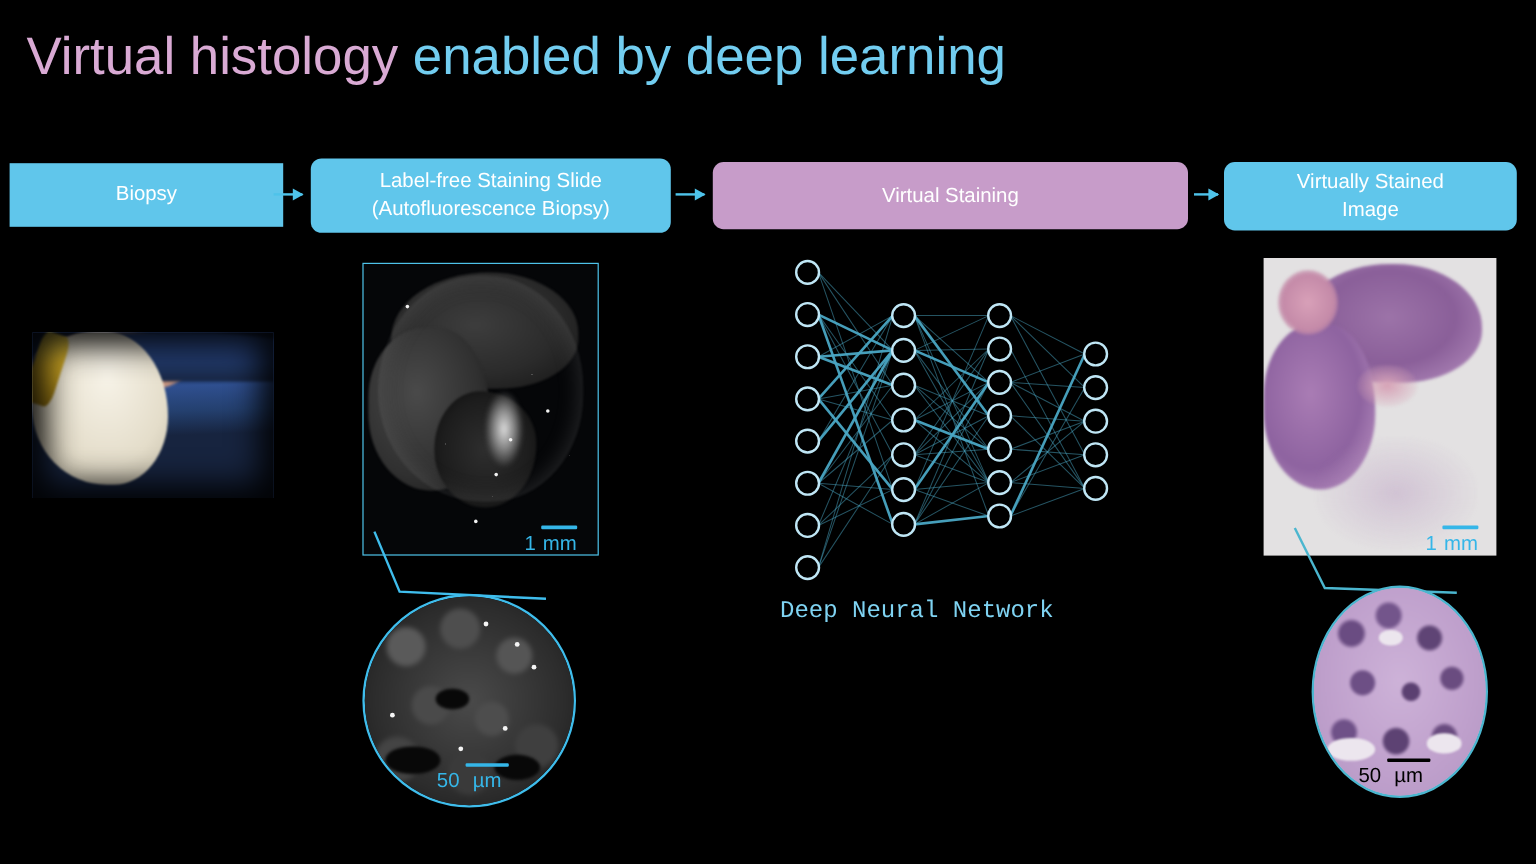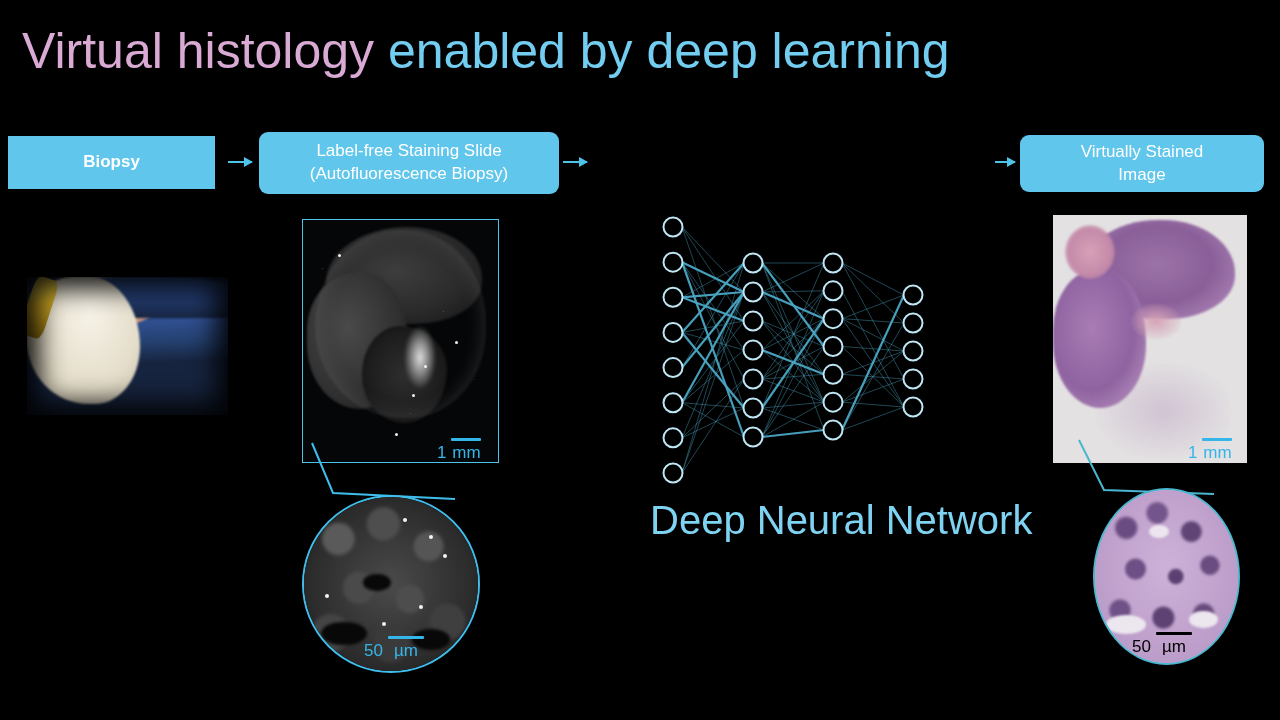--- a/index.html
+++ b/index.html
@@ -7,41 +7,41 @@
     width: 1280px; height: 720px;
     background: #000;
     overflow: hidden;
     font-family: "Liberation Sans", sans-serif;
   }
   #slide { position: relative; width: 1280px; height: 720px; background: #000; }
 
   
   #title {
     position: absolute; left: 22px; top: 24px;
-    font-size: 50px; font-weight: 400; line-height: 1.1;
+    font-size: 44px; font-weight: 400; line-height: 1.1;
     white-space: nowrap;
   }
   #title .t-pink { color: #d9aad4; }
   #title .t-blue { color: #72cdf0; }
 
   
   .flow-box {
     position: absolute;
     display: flex; align-items: center; justify-content: center;
     text-align: center;
     color: #ffffff;
     font-size: 17px;
     line-height: 1.35;
     padding: 2px 8px;
   }
   .box-blue { background: #60c6eb; }
   .box-pink { background: #c79cc9; }
   .rounded { border-radius: 9px; }
 
-  #box-biopsy  { left: 8px;   top: 136px; width: 207px; height: 53px; font-weight: bold; }
+  #box-biopsy  { left: 8px;   top: 136px; width: 228px; height: 53px; }
   #box-slide   { left: 259px; top: 132px; width: 300px; height: 62px; }
   #box-virtual { left: 594px; top: 135px; width: 396px; height: 56px; }
   #box-stained { left: 1020px;top: 135px; width: 244px; height: 57px; }
 
   
   .arrow { position: absolute; height: 2px; background: #4ec3ea; }
   .arrow::after {
     content: ""; position: absolute; right: -1px; top: -4px;
     border-left: 9px solid #4ec3ea;
     border-top: 5px solid transparent;
@@ -264,21 +264,21 @@
     background: #ece6ee; filter: blur(1.1px);
   }
 
   
   #leaders { position: absolute; inset: 0; pointer-events: none; }
 
   
   #nn { position: absolute; left: 640px; top: 215px; width: 320px; height: 270px; }
   #nn-label {
     position: absolute; left: 650px; top: 498px;
-    font-size: 40px; color: #7fd3f2; white-space: nowrap;
+    font-size: 20px; color: #7fd3f2; white-space: nowrap; font-family: Liberation Mono, monospace;
   }
 </style>
 </head>
 <body>
 
 <div id="slide">
 
   <div id="title">
     <span class="t-pink">Virtual histology </span><span class="t-blue">enabled by deep learning</span>
   </div>
@@ -287,20 +287,23 @@
     <span>Biopsy</span>
   </div>
 
   <div id="box-slide" class="flow-box box-blue rounded">
     <span>
       <span>Label-free Staining Slide</span><br>
       <span>(Autofluorescence Biopsy)</span>
     </span>
   </div>
 
+  <div id="box-virtual" class="flow-box box-pink rounded">
+    <span>Virtual Staining</span>
+  </div>
 
   <div id="box-stained" class="flow-box box-blue rounded">
     <span>
       <span>Virtually Stained</span><br>
       <span>Image</span>
     </span>
   </div>
 
   <div id="arrow-1" class="arrow"></div>
   <div id="arrow-2" class="arrow"></div>

